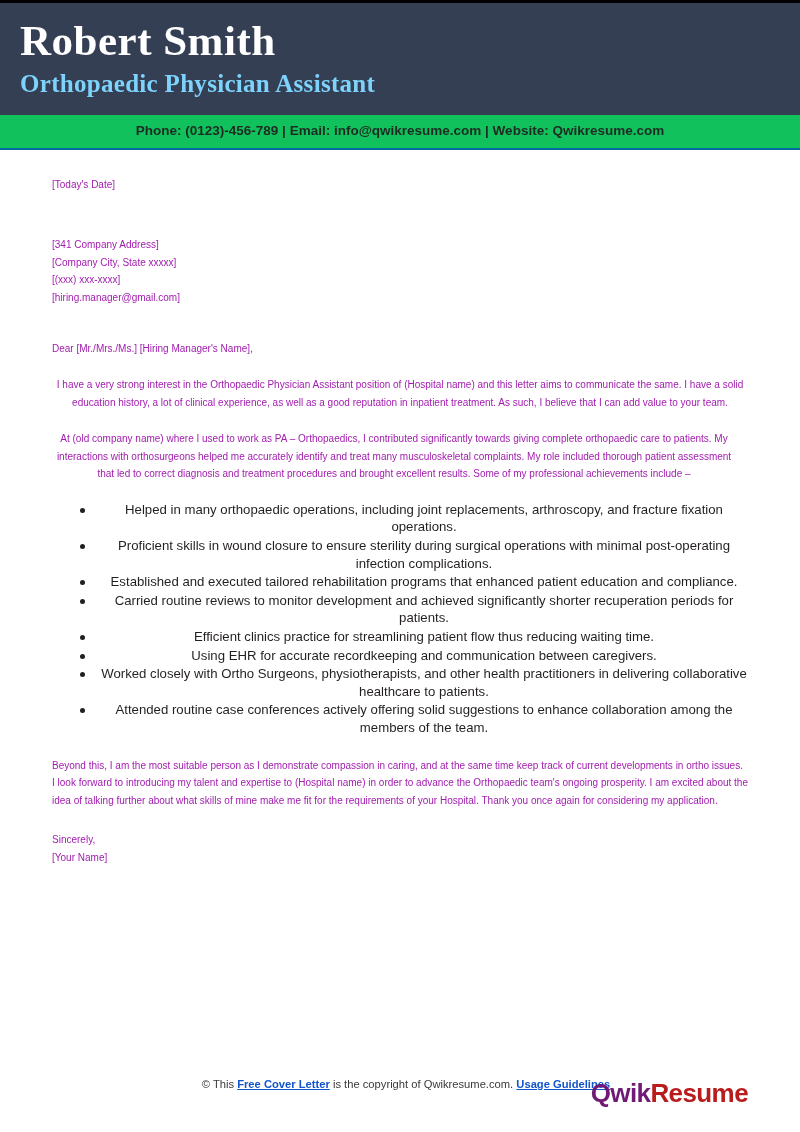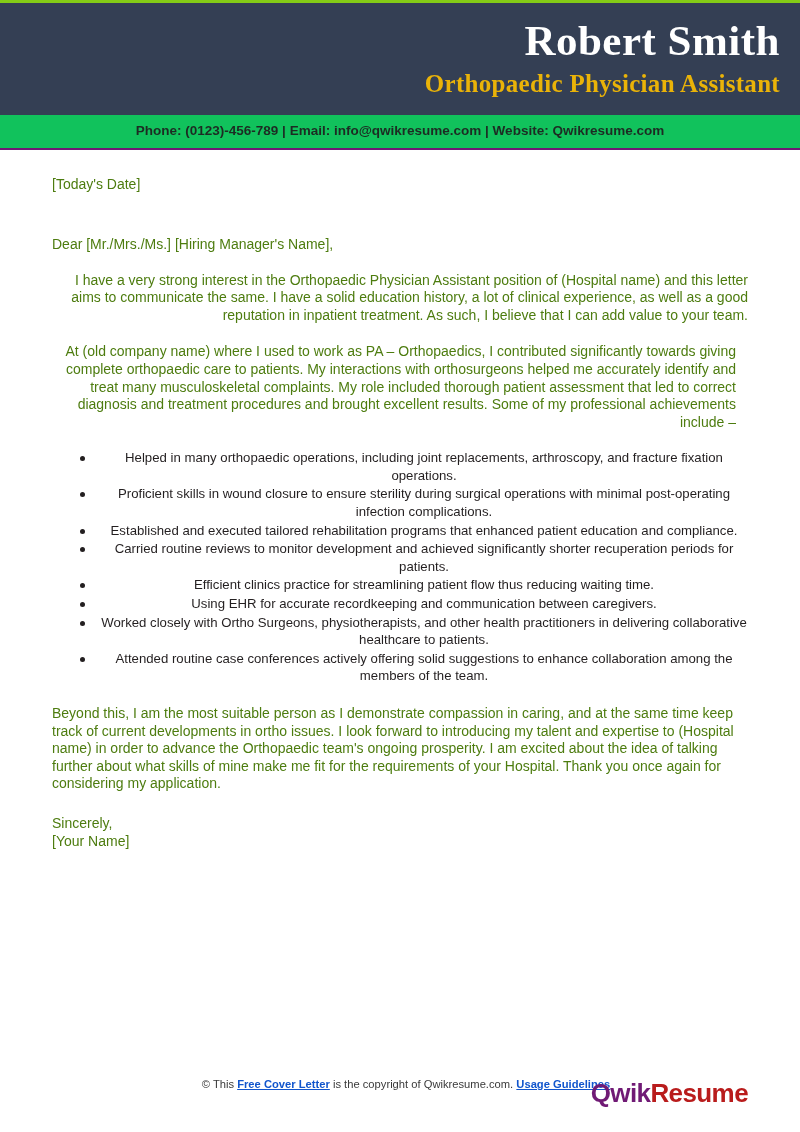--- a/index.html
+++ b/index.html
@@ -20,74 +20,74 @@
     width: 800px;
     height: 1132px;
     background: #ffffff;
     box-sizing: border-box;
   }
 
   
   .header-band {
     background: #343f54;
     padding: 14px 20px 16px 20px;
-    text-align: right;
-    border-top: 3px solid #84cc16;
+    text-align: left;
+    border-top: 3px solid #000000;
   }
   .cand-name {
     font-family: "Liberation Serif", serif;
     font-weight: bold;
     font-size: 43px;
     line-height: 1.12;
     color: #ffffff;
     letter-spacing: 0.5px;
     margin: 0 0 4px 0;
   }
   .cand-title {
     font-family: "Liberation Serif", serif;
     font-weight: bold;
     font-size: 25px;
     line-height: 1.2;
-    color: #eab308;
+    color: #7dd3fc;
     letter-spacing: 0.3px;
     margin: 0;
   }
 
   .contact-band {
     background: #11c25c;
-    border-bottom: 2px solid #701a75;
+    border-bottom: 2px solid #0369a1;
     padding: 8px 10px 9px 10px;
     text-align: center;
   }
   .contact-line {
     font-family: "Liberation Sans", sans-serif;
     font-weight: bold;
     font-size: 13.5px;
     line-height: 1.2;
     color: #1d2b23;
     margin: 0;
     white-space: nowrap;
   }
 
   
   .letter-body {
     padding: 26px 52px 0 52px;
   }
   .blk {
-    font-size: 14px;
+    font-size: 10px;
     line-height: 17.6px;
-    color: #4d7c0f;
+    color: #a21caf;
   }
   .date-line { margin: 0 0 42px 0; }
   .addr-line { margin: 0; }
   .addr-block { margin: 0 0 34px 0; }
   .salutation { margin: 14px 0 18px 0; }
   .para {
     margin: 0 0 19px 0;
-    text-align: right;
+    text-align: center;
   }
   .para-2 { margin: 0 12px 18px 0; }
 
   ul.achievements {
     list-style: none;
     margin: 0 0 20px 0;
     padding: 0;
     text-align: center;
   }
   ul.achievements li {
@@ -163,20 +163,26 @@
   </div>
 
   <div class="contact-band">
     <div class="contact-line">Phone: (0123)-456-789 | Email: info@qwikresume.com | Website: Qwikresume.com</div>
   </div>
 
   <div class="letter-body">
 
     <div class="blk date-line">[Today's Date]</div>
 
+    <div class="addr-block">
+      <div class="blk addr-line">[341 Company Address]</div>
+      <div class="blk addr-line">[Company City, State xxxxx]</div>
+      <div class="blk addr-line">[(xxx) xxx-xxxx]</div>
+      <div class="blk addr-line">[hiring.manager@gmail.com]</div>
+    </div>
 
     <div class="blk salutation">Dear [Mr./Mrs./Ms.] [Hiring Manager's Name],</div>
 
     <p class="blk para">I have a very strong interest in the Orthopaedic Physician Assistant position of (Hospital name) and this letter aims to communicate the same. I have a solid education history, a lot of clinical experience, as well as a good reputation in inpatient treatment. As such, I believe that I can add value to your team.</p>
 
     <p class="blk para para-2">At (old company name) where I used to work as PA – Orthopaedics, I contributed significantly towards giving complete orthopaedic care to patients. My interactions with orthosurgeons helped me accurately identify and treat many musculoskeletal complaints. My role included thorough patient assessment that led to correct diagnosis and treatment procedures and brought excellent results. Some of my professional achievements include –</p>
 
     <ul class="achievements">
       <li>Helped in many orthopaedic operations, including joint replacements, arthroscopy, and fracture fixation operations.</li>
       <li>Proficient skills in wound closure to ensure sterility during surgical operations with minimal post-operating infection complications.</li>

